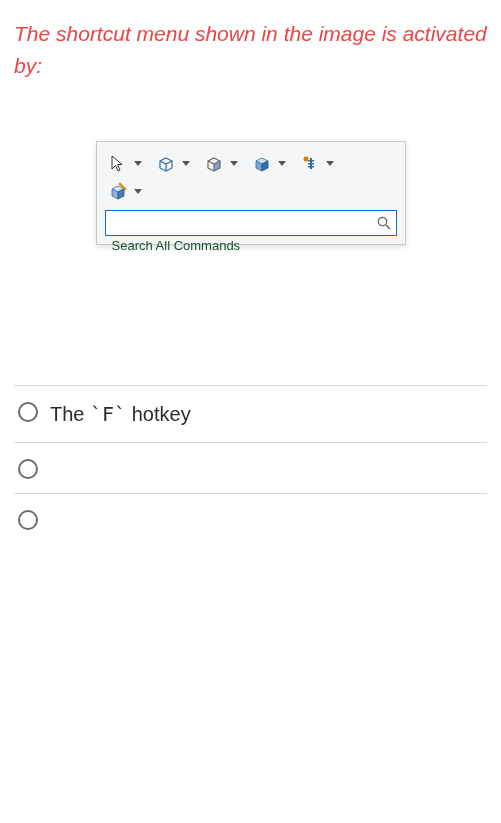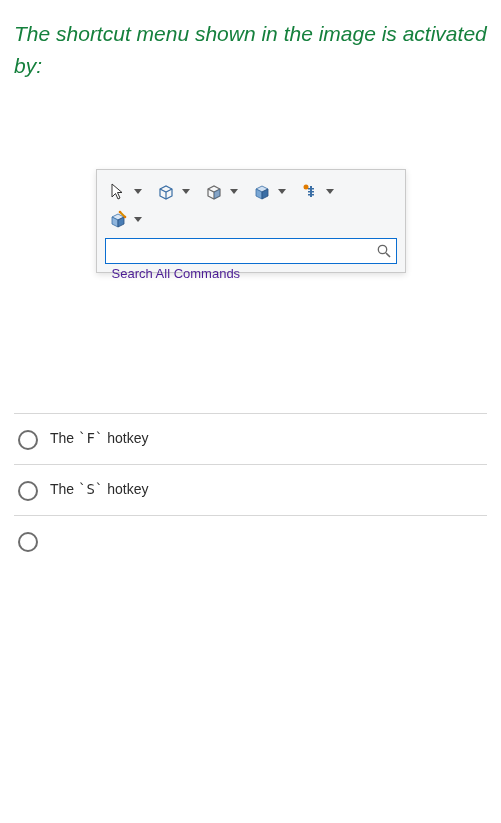--- a/index.html
+++ b/index.html
@@ -8,22 +8,22 @@
       height: 823px;
       background: #fff;
       font-family: "Segoe UI", Arial, sans-serif;
       color: #202020;
       padding: 18px 14px 0 14px;
     }
     .question {
       font-style: italic;
       font-size: 21px;
       line-height: 1.5;
-      margin-bottom: 88px;
-      color: #15803d;
+      margin-bottom: 60px;
+      color: #ef4444;
     }
     .illustration-wrap {
       display: flex;
       justify-content: center;
       margin-bottom: 140px;
     }
     .toolbar-panel {
       width: 310px;
       border: 1px solid #c9c9c9;
       background: #f5f6f7;
@@ -56,37 +56,37 @@
     .search-box {
       position: relative;
       border: 1px solid #0a6ed1;
       background: #fff;
       height: 26px;
       display: flex;
       align-items: center;
       padding: 0 26px 0 6px;
     }
     .search-text {
-      color: #4c1d95;
+      color: #14532d;
       font-size: 13px;
       font-family: "Segoe UI", Arial, sans-serif;
       margin-top: 44px;
     }
     .search-icon {
       position: absolute; right: 4px; top: 50%; transform: translateY(-50%);
       width: 16px; height: 16px;
     }
     .options { margin-top: 0; }
     .option {
       display: flex;
-      align-items: center;
+      align-items: flex-start;
       gap: 12px;
       padding: 14px 4px 14px 4px;
       border-top: 1px solid #d7d7d7;
-      font-size: 14px;
+      font-size: 20px;
       line-height: 1.4;
       cursor: pointer;
     }
     .option:first-child { border-top: 1px solid #d7d7d7; }
     .radio {
       flex: 0 0 20px;
       width: 20px; height: 20px;
       border: 2px solid #6d6d6d;
       border-radius: 50%;
       margin-top: 2px;
@@ -206,18 +206,17 @@
   </div>
 </div>
 
 <div class="options">
   <div class="option">
     <span class="radio"></span>
     <span class="option-label">The <span class="code">`F`</span> hotkey</span>
   </div>
   <div class="option">
     <span class="radio"></span>
-    <span class="option-label">The <span class="code">`S`</span> hotkey</span>
   </div>
   <div class="option">
     <span class="radio"></span>
   </div>
 </div>
 
 </body></html>

